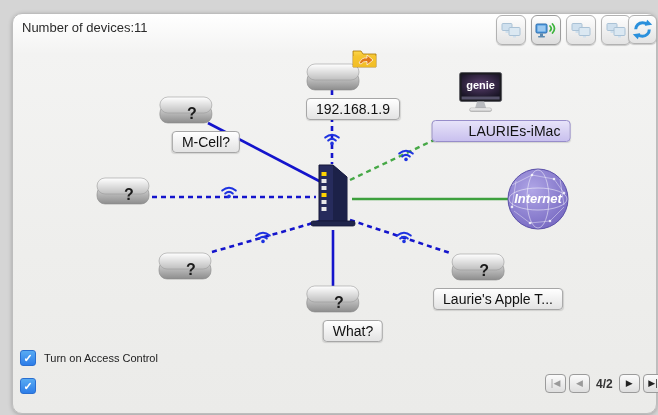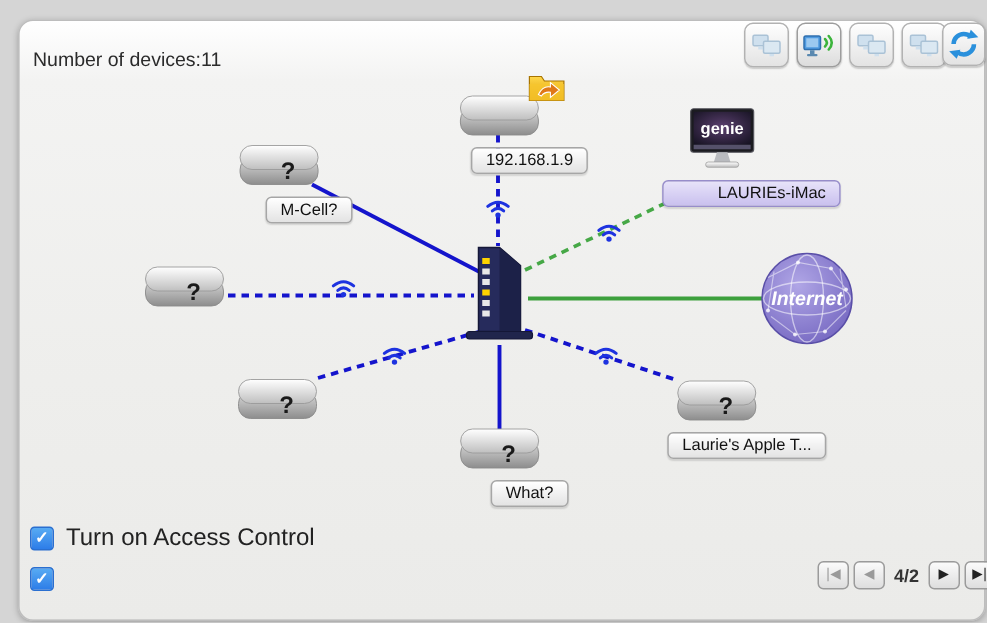--- a/index.html
+++ b/index.html
@@ -8,63 +8,63 @@
     background:#d5d5d5;
     font-family:"Liberation Sans", sans-serif;
   }
   .panel{
     position:absolute;left:12px;top:13px;width:643px;height:399px;
     background:linear-gradient(#ffffff, #f3f3f2 10%, #eeeeec 60%, #ebebe9);
     border:1px solid #bdbdbd;border-radius:10px;
     box-shadow:0 1px 4px rgba(0,0,0,.25);
   }
   .stage{position:absolute;left:0;top:0;width:658px;height:415px;}
-  .hdr-label{position:absolute;left:22px;top:32px;font-size:13px;color:#2b2b2b;z-index:3;}
+  .hdr-label{position:absolute;left:22px;top:20px;font-size:13px;color:#2b2b2b;z-index:3;}
 
   
   .tbtn{
     position:absolute;top:15px;width:30px;height:30px;border-radius:6px;
     border:1px solid #b2b2b2;background:linear-gradient(#fefefe,#e3e3e3);
     box-shadow:0 1px 1px rgba(0,0,0,.18), inset 0 1px 0 #fff;
     display:flex;align-items:center;justify-content:center;padding:0;cursor:pointer;z-index:3;
   }
   .tbtn.sel{background:linear-gradient(#ffffff,#dcdcdc);border-color:#9d9d9d;}
 
   
   svg.wires{position:absolute;left:0;top:0;z-index:1;}
   .wire-blue{stroke:#1414cc;stroke-width:2.6;}
   .wire-green{stroke:#3da03d;stroke-width:2.6;}
   .wire-green-d{stroke:#46a846;stroke-width:2.4;}
   .dashed{stroke-dasharray:5 4;}
 
   
   .node{position:absolute;transform:translateX(-50%);display:flex;flex-direction:column;align-items:center;z-index:2;cursor:pointer;}
   .dev-label{
-    margin-top:6px;font-size:11px;color:#111;white-space:nowrap;
+    margin-top:6px;font-size:14px;color:#111;white-space:nowrap;
     border:1px solid #a6a6a6;border-radius:4px;padding:2px 9px;
     background:linear-gradient(#ffffff,#e3e3e3);
     box-shadow:0 1px 1px rgba(0,0,0,.12);
     margin-left:40px;
   }
   .dev-label.hl{background:linear-gradient(#e7e3f9,#c9c0ee);border-color:#978dca;padding-left:36px;}
   .icon-wrap{position:relative;width:58px;height:30px;}
   .folder-badge{position:absolute;right:-16px;top:-16px;}
 
   .router{position:absolute;left:333px;top:159px;transform:translateX(-50%);z-index:2;cursor:pointer;}
 
   
   .chk-row{position:absolute;left:20px;display:flex;align-items:center;z-index:3;cursor:pointer;}
   .chk-row.r1{top:350px;}
   .chk-row.r2{top:378px;}
   .chkbox{
     width:14px;height:14px;border-radius:3px;flex:0 0 14px;
     background:linear-gradient(#58abf3,#2d7de8);border:1px solid #2a6fd0;
     color:#fff;font-size:11px;line-height:14px;text-align:center;font-weight:bold;
   }
-  .chk-label{margin-left:8px;font-size:16px;color:#222;}
+  .chk-label{margin-left:8px;font-size:11px;color:#222;}
 
   .pager{position:absolute;left:545px;top:374px;display:flex;align-items:center;gap:3px;z-index:3;}
   .pbtn{
     width:21px;height:19px;border-radius:4px;border:1px solid #9b9b9b;
     background:linear-gradient(#fbfbfb,#dedede);font-size:9px;line-height:17px;
     text-align:center;padding:0;cursor:pointer;color:#222;
     font-family:"DejaVu Sans", sans-serif;
   }
   .pbtn.dis{color:#9a9a9a;}
   .pindic{font-size:12px;font-weight:bold;color:#333;margin:0 3px;}

